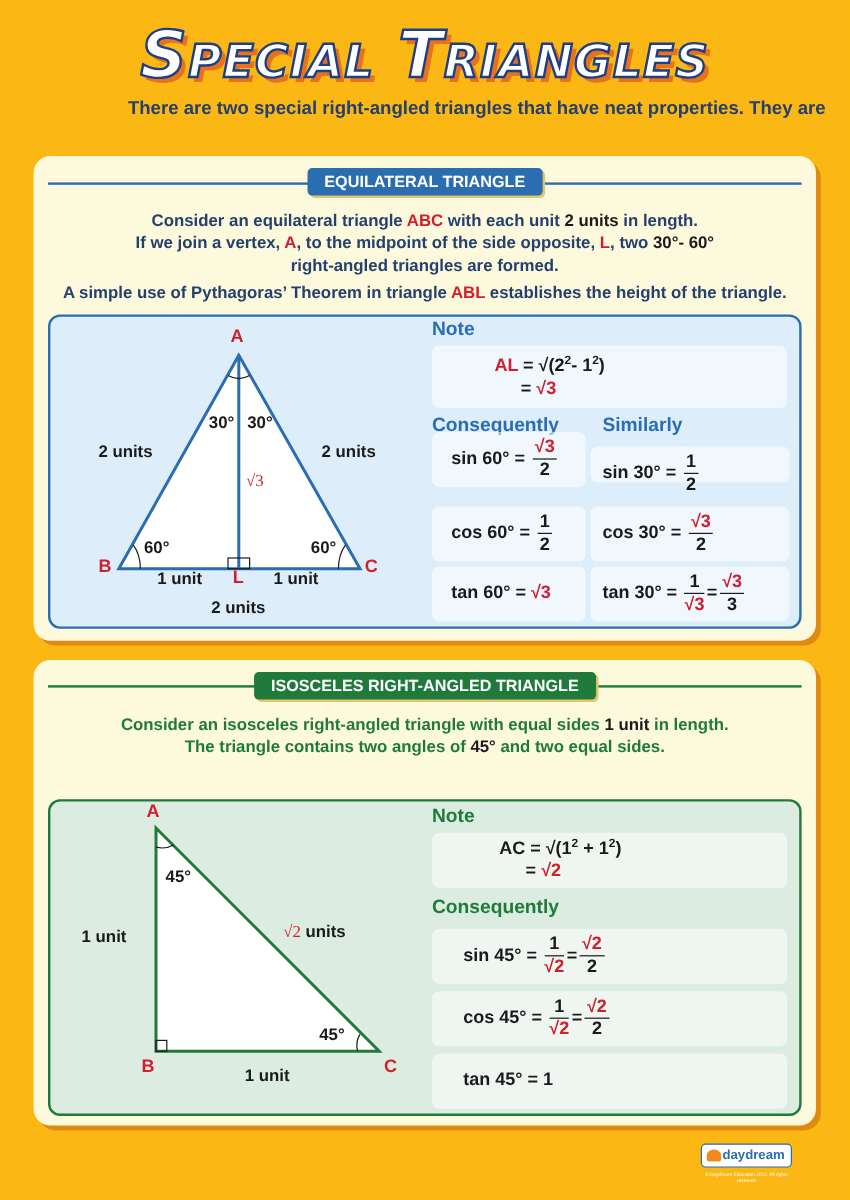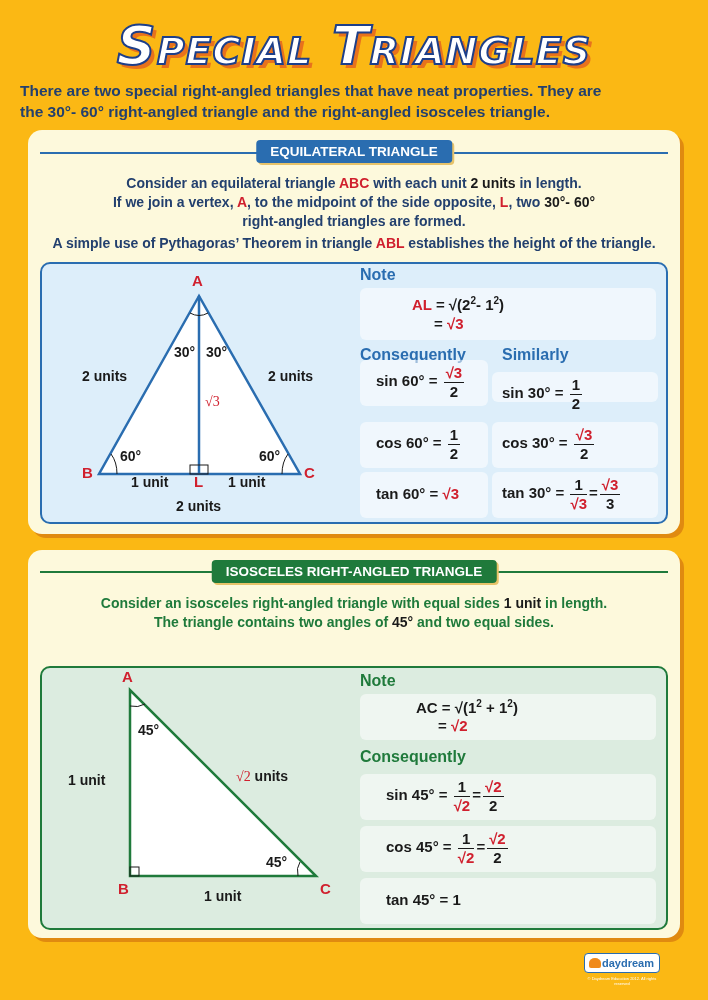--- a/index.html
+++ b/index.html
@@ -13,21 +13,21 @@
   .title {
     position: absolute; top: 14px; left: 0; width: 708px; text-align: center;
     font-family: "DejaVu Sans", sans-serif;
     font-weight: 900; font-size: 54px; letter-spacing: 1px;
     color: #ffffff; font-style: italic;
     -webkit-text-stroke: 2px #1d3f8a;
     text-shadow: 4px 4px 0 #e8721c;
     font-variant: small-caps;
   }
   .intro {
-    position: absolute; top: 80px; left: 20px; width: 668px; text-align: left;
+    position: absolute; top: 80px; left: 20px; width: 668px; text-align: right;
     color: #23406e; font-weight: bold; font-size: 15.5px; line-height: 21px;
   }
   .panel {
     position: absolute; left: 28px; width: 652px; border-radius: 14px;
     background: #fdf9dc;
     box-shadow: 4px 4px 0 #e08a10;
   }
   .panel.eq { top: 130px; height: 404px; }
   .panel.iso { top: 550px; height: 388px; }
   .hdr-line { position: absolute; left: 12px; right: 12px; height: 2px; }
@@ -75,21 +75,20 @@
   }
   .logo .mark { position: absolute; left: 4px; top: 4px; width: 12px; height: 10px; background: #f08a1a; border-radius: 50% 50% 2px 2px; }
   .copyright { position: absolute; left: 584px; top: 976px; width: 76px; font-size: 4px; color: #fff; text-align: center; }
 </style>
 </head>
 <body>
 
 <div class="title">Special Triangles</div>
 <div class="intro">
   <div>There are two special right-angled triangles that have neat properties. They are</div>
-  <div>the 30°- 60° right-angled triangle and the right-angled isosceles triangle.</div>
 </div>
 
 <div class="panel eq">
   <div class="hdr-line"></div>
   <div class="hdr-tag">EQUILATERAL TRIANGLE</div>
 
   <div class="ptext" style="top:44px">
     <span>Consider an equilateral triangle </span><span class="red">ABC</span><span> with each unit </span><span class="blk">2 units</span><span> in length.</span><br>
     <span>If we join a vertex, </span><span class="red">A</span><span>, to the midpoint of the side opposite, </span><span class="red">L</span><span>, two </span><span class="blk">30°- 60°</span><br>
     <span>right-angled triangles are formed.</span>

